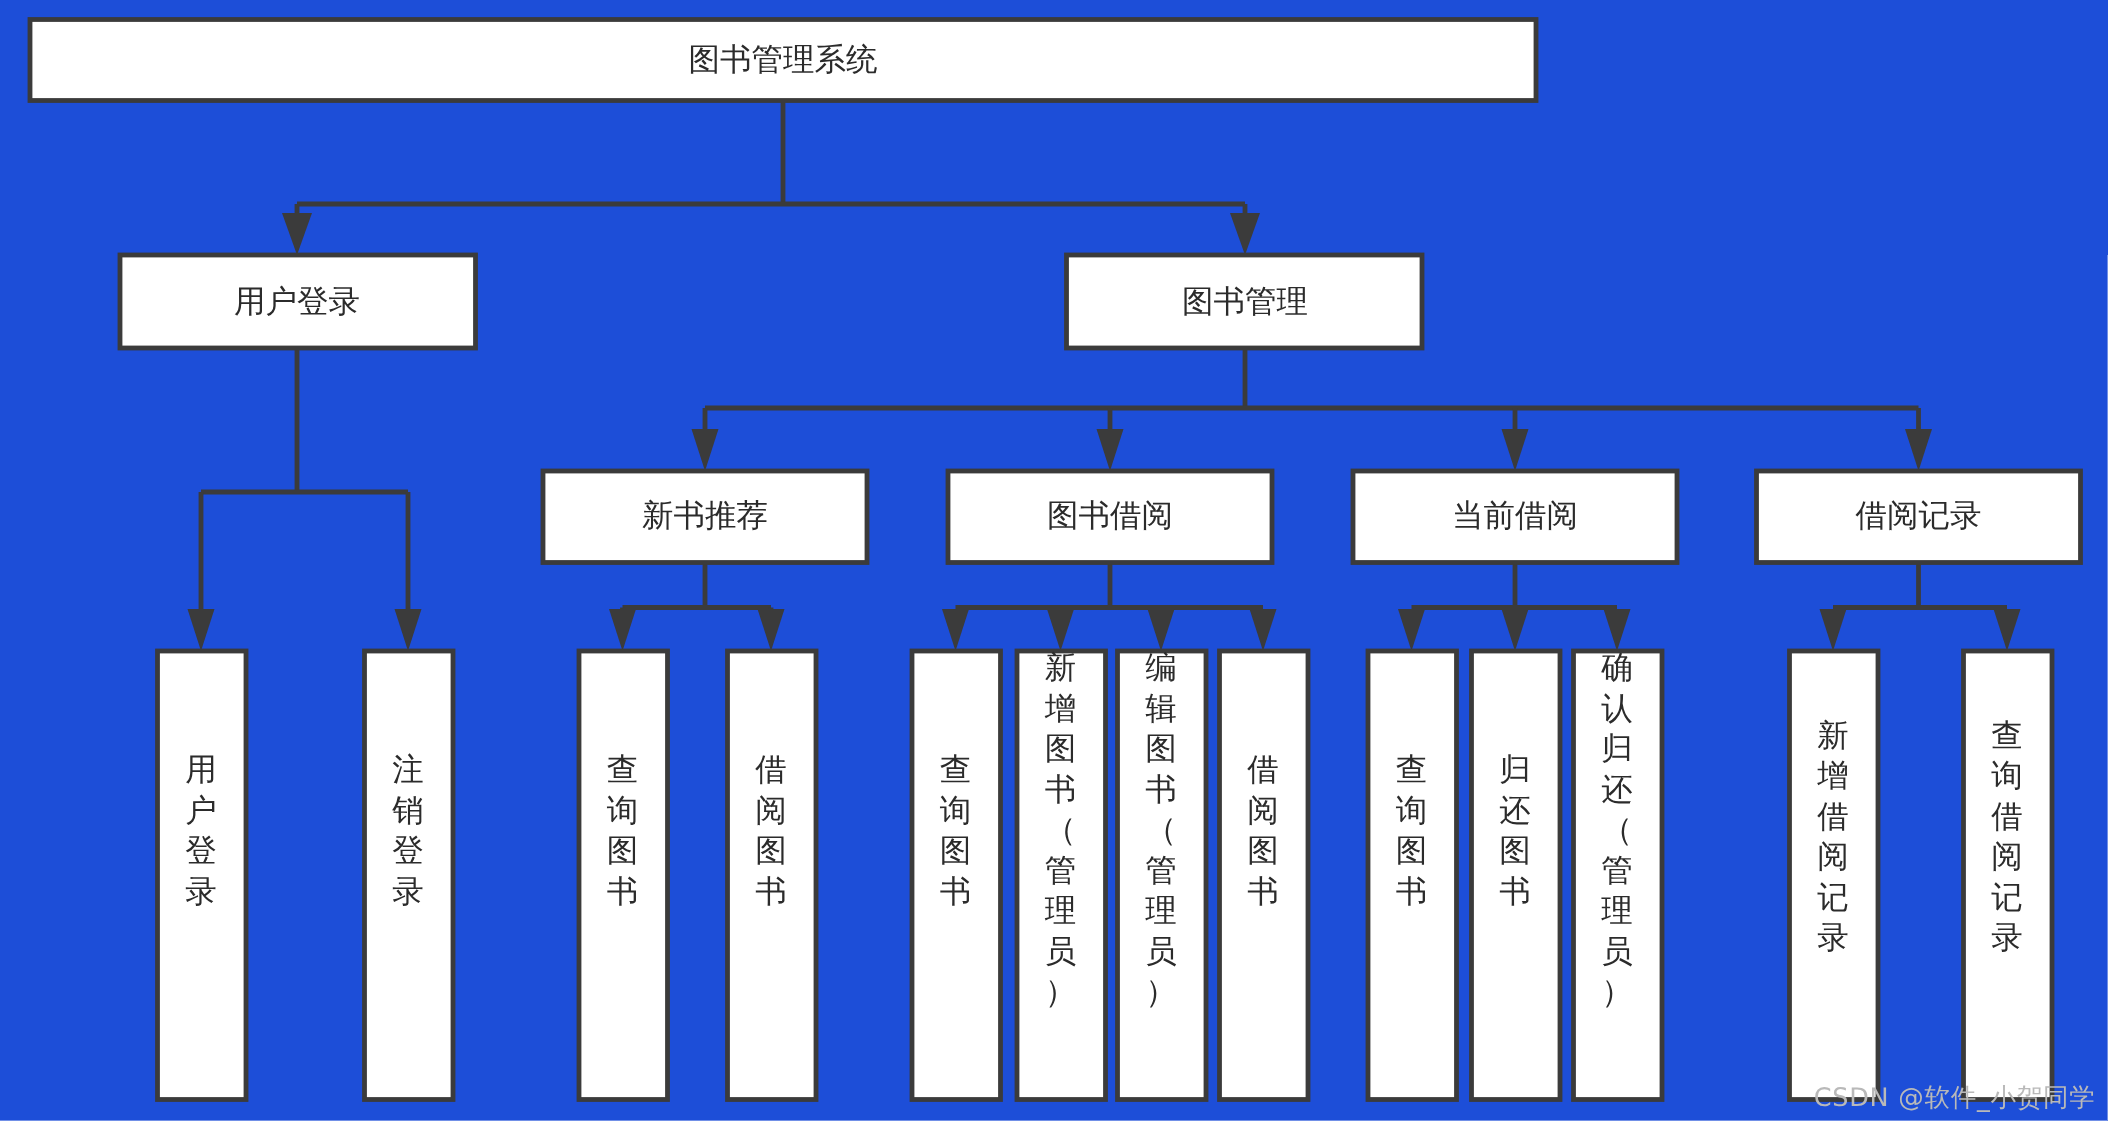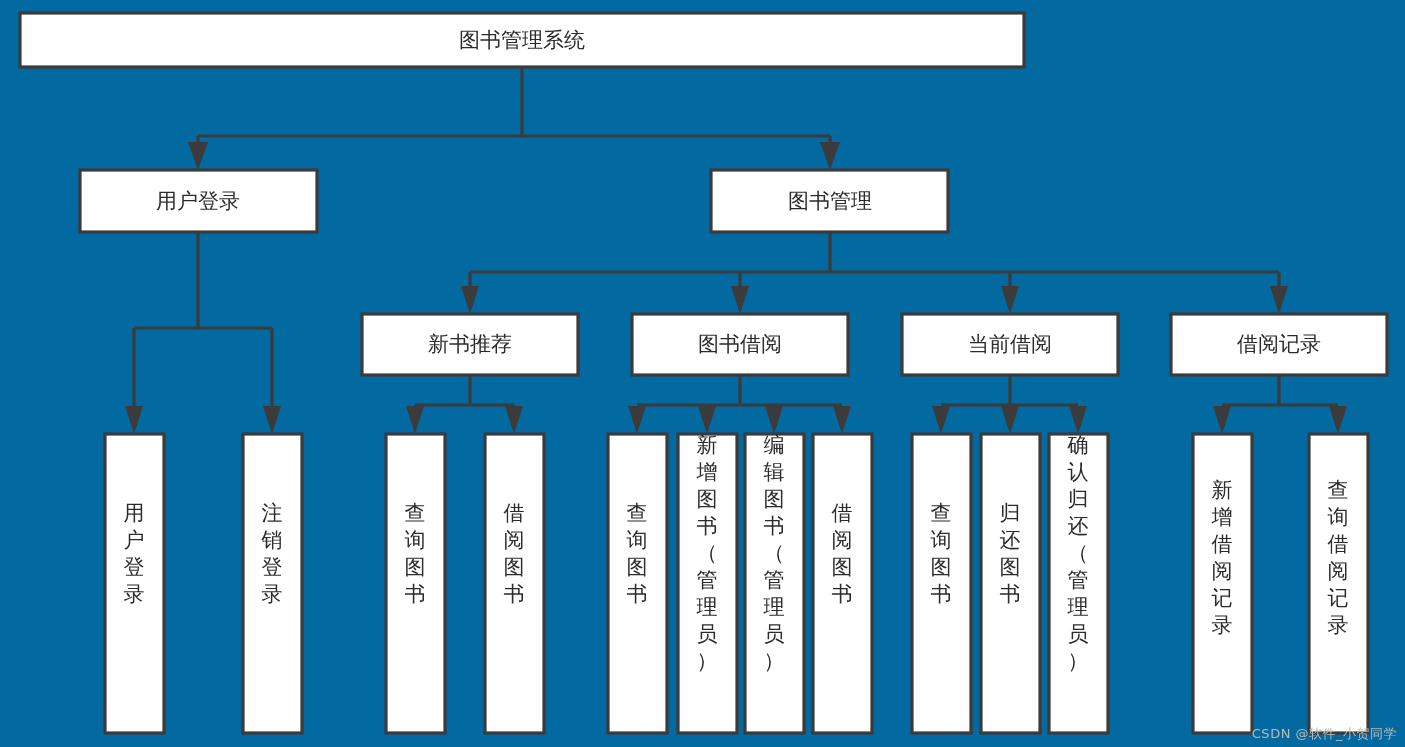--- a/index.html
+++ b/index.html
@@ -12,21 +12,21 @@
     width: 1405px;
     height: 747px;
     font-family: "DejaVu Sans", "Liberation Sans", sans-serif;
     overflow: hidden;
     position: relative;
   }
   #diagram-root {
     position: relative;
     width: 1405px;
     height: 747px;
-    background: #0369a1;
+    background: #1d4ed8;
   }
   svg#flowchart {
     position: absolute;
     left: 0;
     top: 0;
     width: 1405px;
     height: 747px;
     display: block;
   }
   .node-rect {
@@ -55,21 +55,21 @@
   }
   .arrow-head {
     fill: #3b3b3b;
     stroke: none;
   }
   .watermark {
     position: absolute;
     right: 8px;
     bottom: 4px;
     font-family: "DejaVu Sans", "Liberation Sans", sans-serif;
-    font-size: 13px;
+    font-size: 17px;
     color: #b9b9b9;
     letter-spacing: 0.5px;
     white-space: nowrap;
     user-select: none;
     margin-top: 41px;
   }
 </style>
 </head>
 <body>
 

